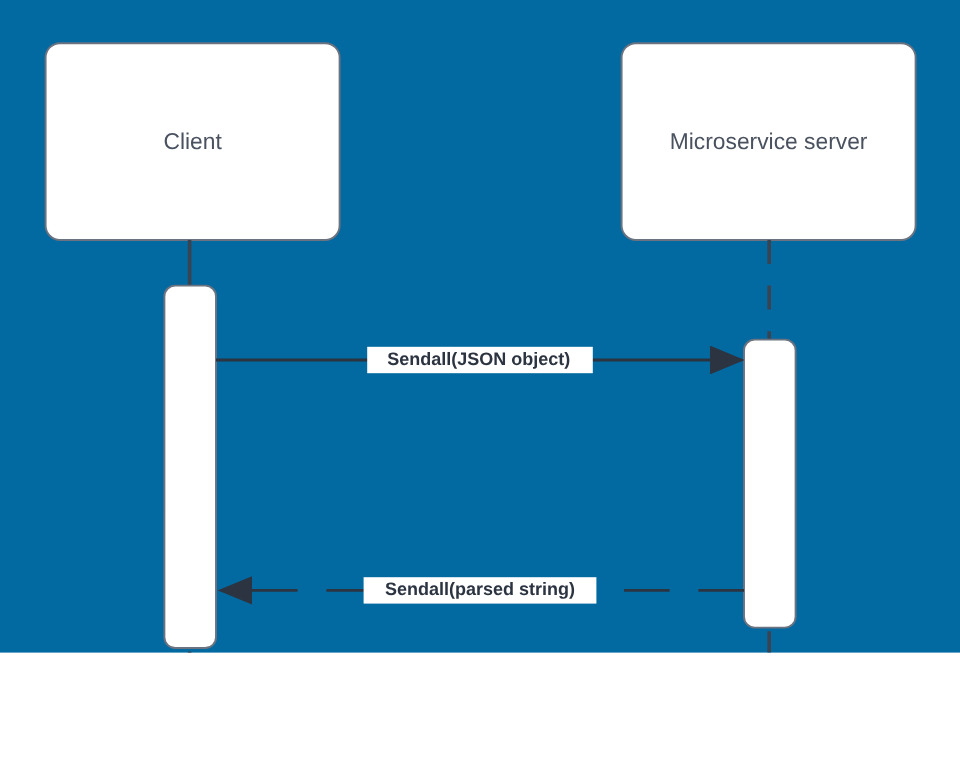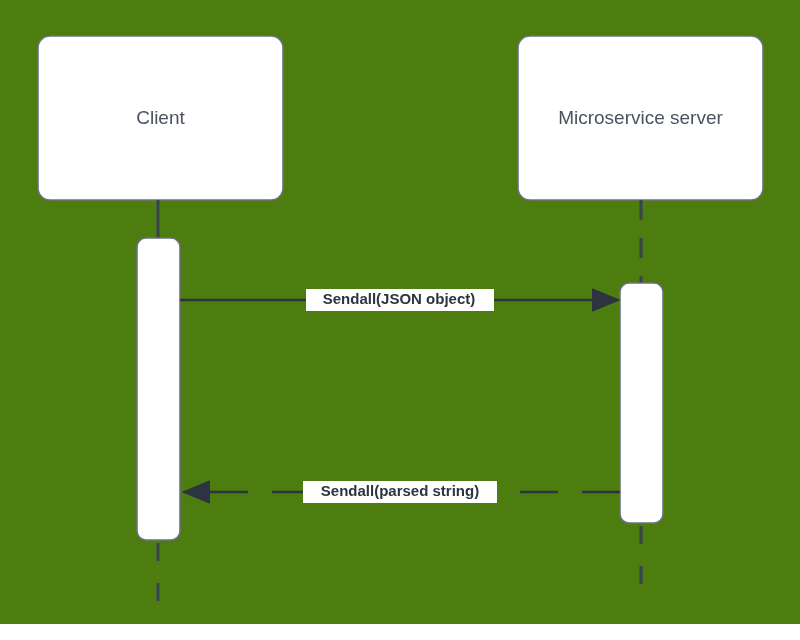--- a/index.html
+++ b/index.html
@@ -7,22 +7,22 @@
     margin: 0;
     padding: 0;
     background: #ffffff;
   }
   body {
     font-family: "Liberation Sans", "DejaVu Sans", sans-serif;
   }
   #canvas {
     position: relative;
     width: 800px;
-    height: 624px;
-    background: #4d7c0f;
+    height: 544px;
+    background: #0369a1;
     overflow: hidden;
   }
   #diagram-svg {
     position: absolute;
     left: 0;
     top: 0;
     width: 800px;
     height: 640px;
     display: block;
   }

